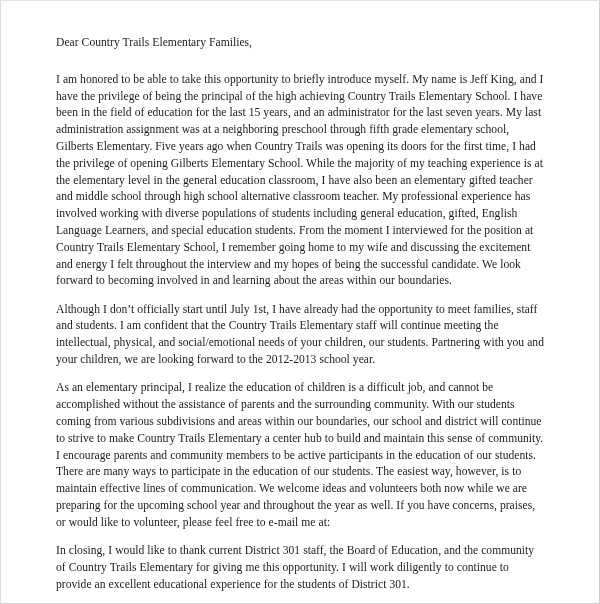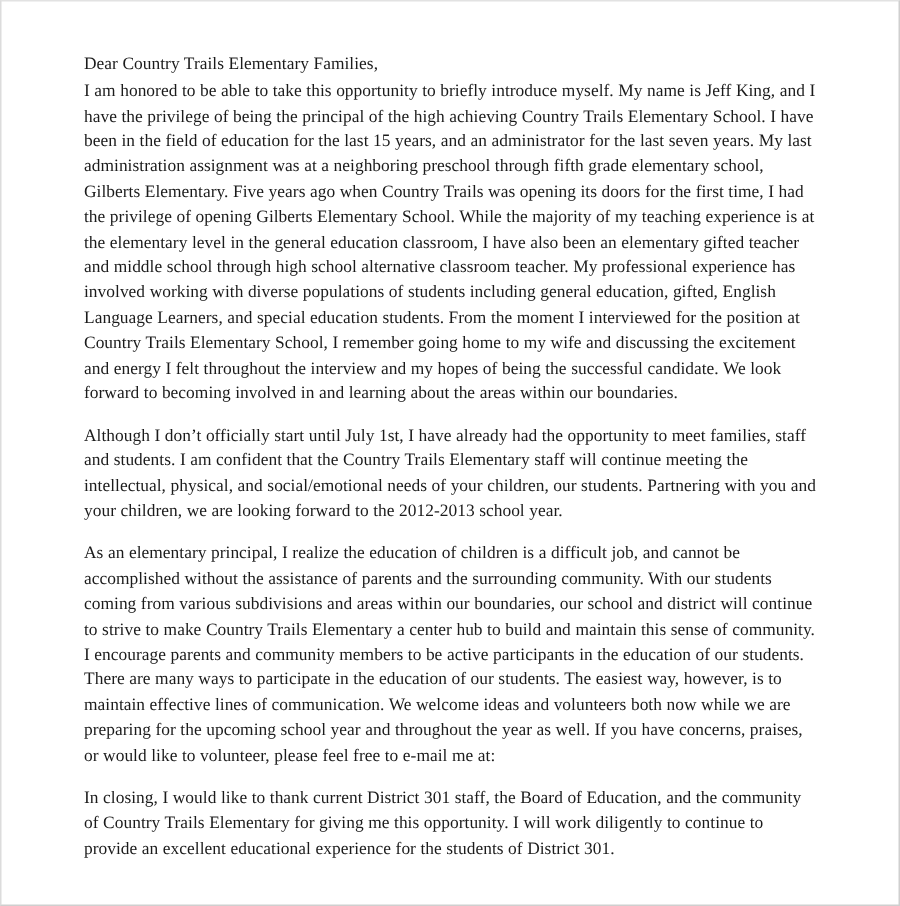--- a/index.html
+++ b/index.html
@@ -44,21 +44,21 @@
     font-size: 11.6px;
     line-height: 16.8px;
     color: #1b1b1b;
     text-align: left;
     letter-spacing: 0.02px;
     word-spacing: 0.1px;
   }
 
   
   .salutation {
-    margin-bottom: 1px;
+    margin-bottom: 20px;
   }
 
   
   .para.pre-gap {
   }
 </style>
 </head>
 <body>
 
 <div class="page">

